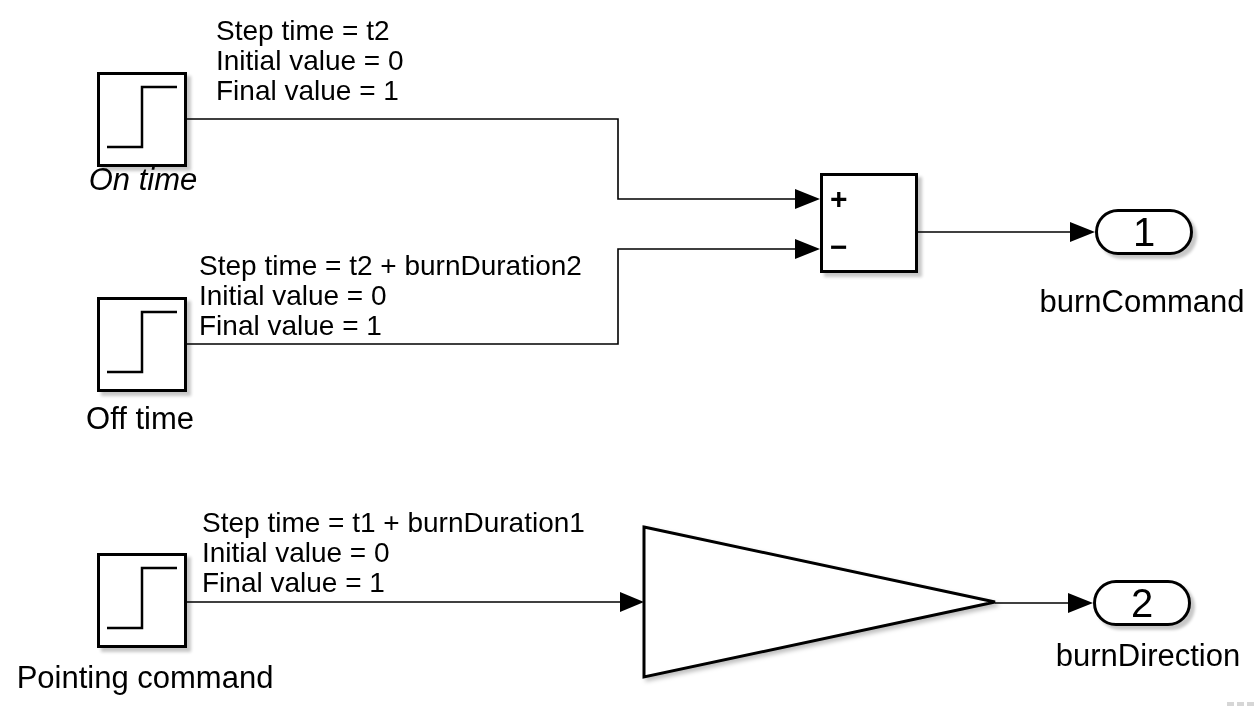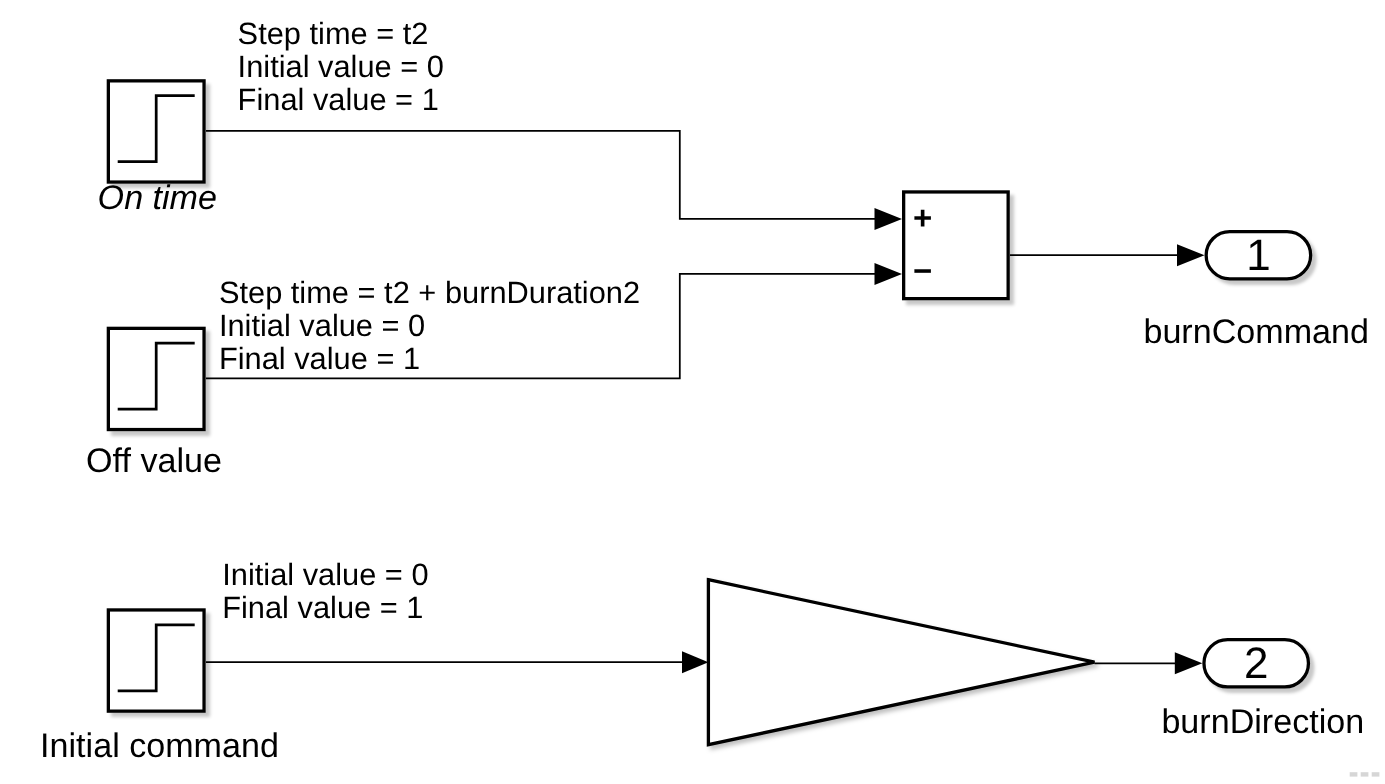--- a/index.html
+++ b/index.html
@@ -122,36 +122,37 @@
   </svg>
 
   <div id="outport-1" class="outport">
     <span>1</span>
   </div>
   <div id="outport-2" class="outport">
     <span>2</span>
   </div>
 
   <div id="label-on-time" class="blk-label">On time</div>
-  <div id="label-off-time" class="blk-label">Off value</div>
-  <div id="label-pointing" class="blk-label">Initial command</div>
+  <div id="label-off-time" class="blk-label">Off time</div>
+  <div id="label-pointing" class="blk-label">Pointing command</div>
   <div id="label-out1" class="blk-label">burnCommand</div>
   <div id="label-out2" class="blk-label">burnDirection</div>
 
   <div id="annotation-1" class="annotation">
     <div>Step time = t2</div>
     <div>Initial value = 0</div>
     <div>Final value = 1</div>
   </div>
   <div id="annotation-2" class="annotation">
     <div>Step time = t2 + burnDuration2</div>
     <div>Initial value = 0</div>
     <div>Final value = 1</div>
   </div>
   <div id="annotation-3" class="annotation">
+    <div>Step time = t1 + burnDuration1</div>
     <div>Initial value = 0</div>
     <div>Final value = 1</div>
   </div>
 
   <div class="corner-marks">
     <i></i>
     <i></i>
     <i></i>
   </div>
 

